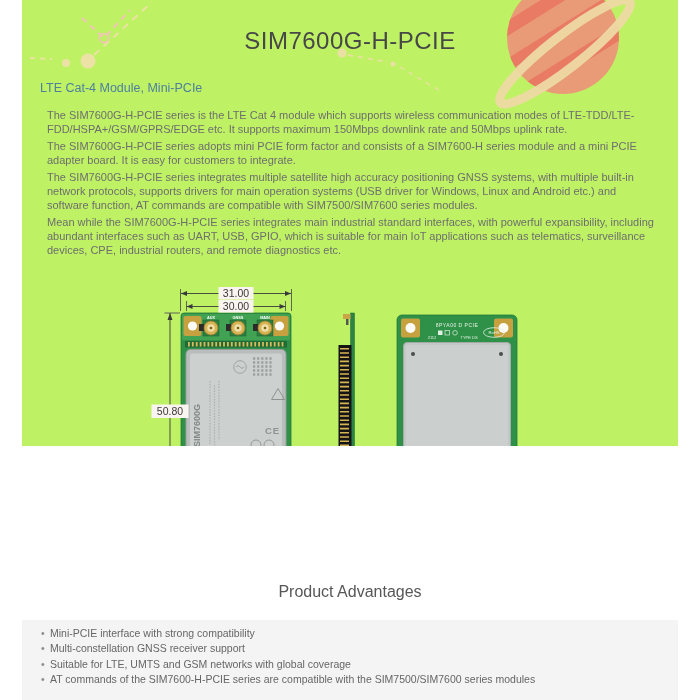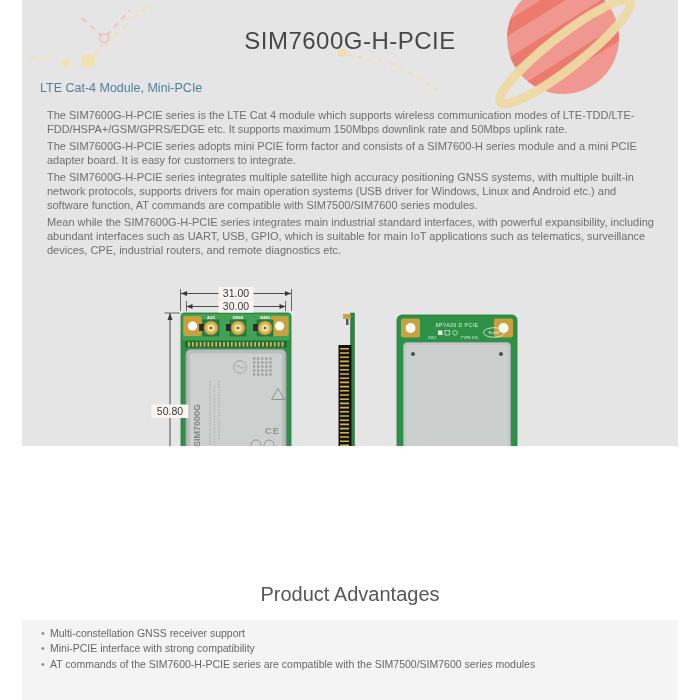--- a/index.html
+++ b/index.html
@@ -3,41 +3,41 @@
 <meta charset="utf-8">
 <style>
   html,body{margin:0;padding:0;}
   body{
     width:700px;height:700px;position:relative;overflow:hidden;
     background:#ffffff;
     font-family:"Liberation Sans", sans-serif;
   }
   .panel-top{
     position:absolute;left:22px;top:0;width:656px;height:446px;
-    background:#e5e5e5;overflow:hidden;
+    background:#bef264;overflow:hidden;
   }
   .deco{position:absolute;left:0;top:0;pointer-events:none;}
   .title{
     position:absolute;top:27px;left:0;width:100%;text-align:center;
     font-size:24px;font-weight:400;color:#474747;letter-spacing:0.5px;margin:0;
   }
   .subtitle{
     position:absolute;top:63px;left:0;width:100%;text-align:left;
     font-size:12.5px;font-weight:400;color:#4e7f9f;margin:18px;
   }
   .description{
     position:absolute;top:108px;left:25px;width:613px;
     font-size:11px;line-height:14px;color:#6e6e6e;
   }
   .description p{margin:0 0 3px 0;}
   .diagram-svg{position:absolute;left:110px;top:285px;}
   svg text{font-family:"Liberation Sans", sans-serif;}
   .section-heading{
     position:absolute;top:583px;left:0;width:700px;text-align:center;
-    font-size:20px;font-weight:400;color:#575757;margin:0;
+    font-size:16px;font-weight:400;color:#575757;margin:0;
   }
   .panel-bottom{
     position:absolute;left:22px;top:620px;width:656px;height:80px;
     background:#f4f4f4;
   }
   .panel-bottom ul{list-style:none;margin:0;padding:6px 0 0 0;}
   .panel-bottom li{
     position:relative;padding-left:28px;font-size:10.5px;line-height:15.4px;color:#666666;
   }
   .panel-bottom li::before{
@@ -277,17 +277,18 @@
       <text x="218" y="249" font-size="10.5" fill="#3a3a3a" text-anchor="middle">5.50</text>
       <text x="384" y="243.5" font-size="11.5" fill="#3c3c3c" text-anchor="middle">Unit: mm</text>
     </g>
   </svg>
 </div>
 
 <h2 class="section-heading">Product Advantages</h2>
 
 <div class="panel-bottom">
   <ul>
+    <li>Mini-PCIE interface with strong compatibility</li>
     <li>Multi-constellation GNSS receiver support</li>
-    <li>Mini-PCIE interface with strong compatibility</li>
+    <li>Suitable for LTE, UMTS and GSM networks with global coverage</li>
     <li>AT commands of the SIM7600-H-PCIE series are compatible with the SIM7500/SIM7600 series modules</li>
   </ul>
 </div>
 
 </body></html>

